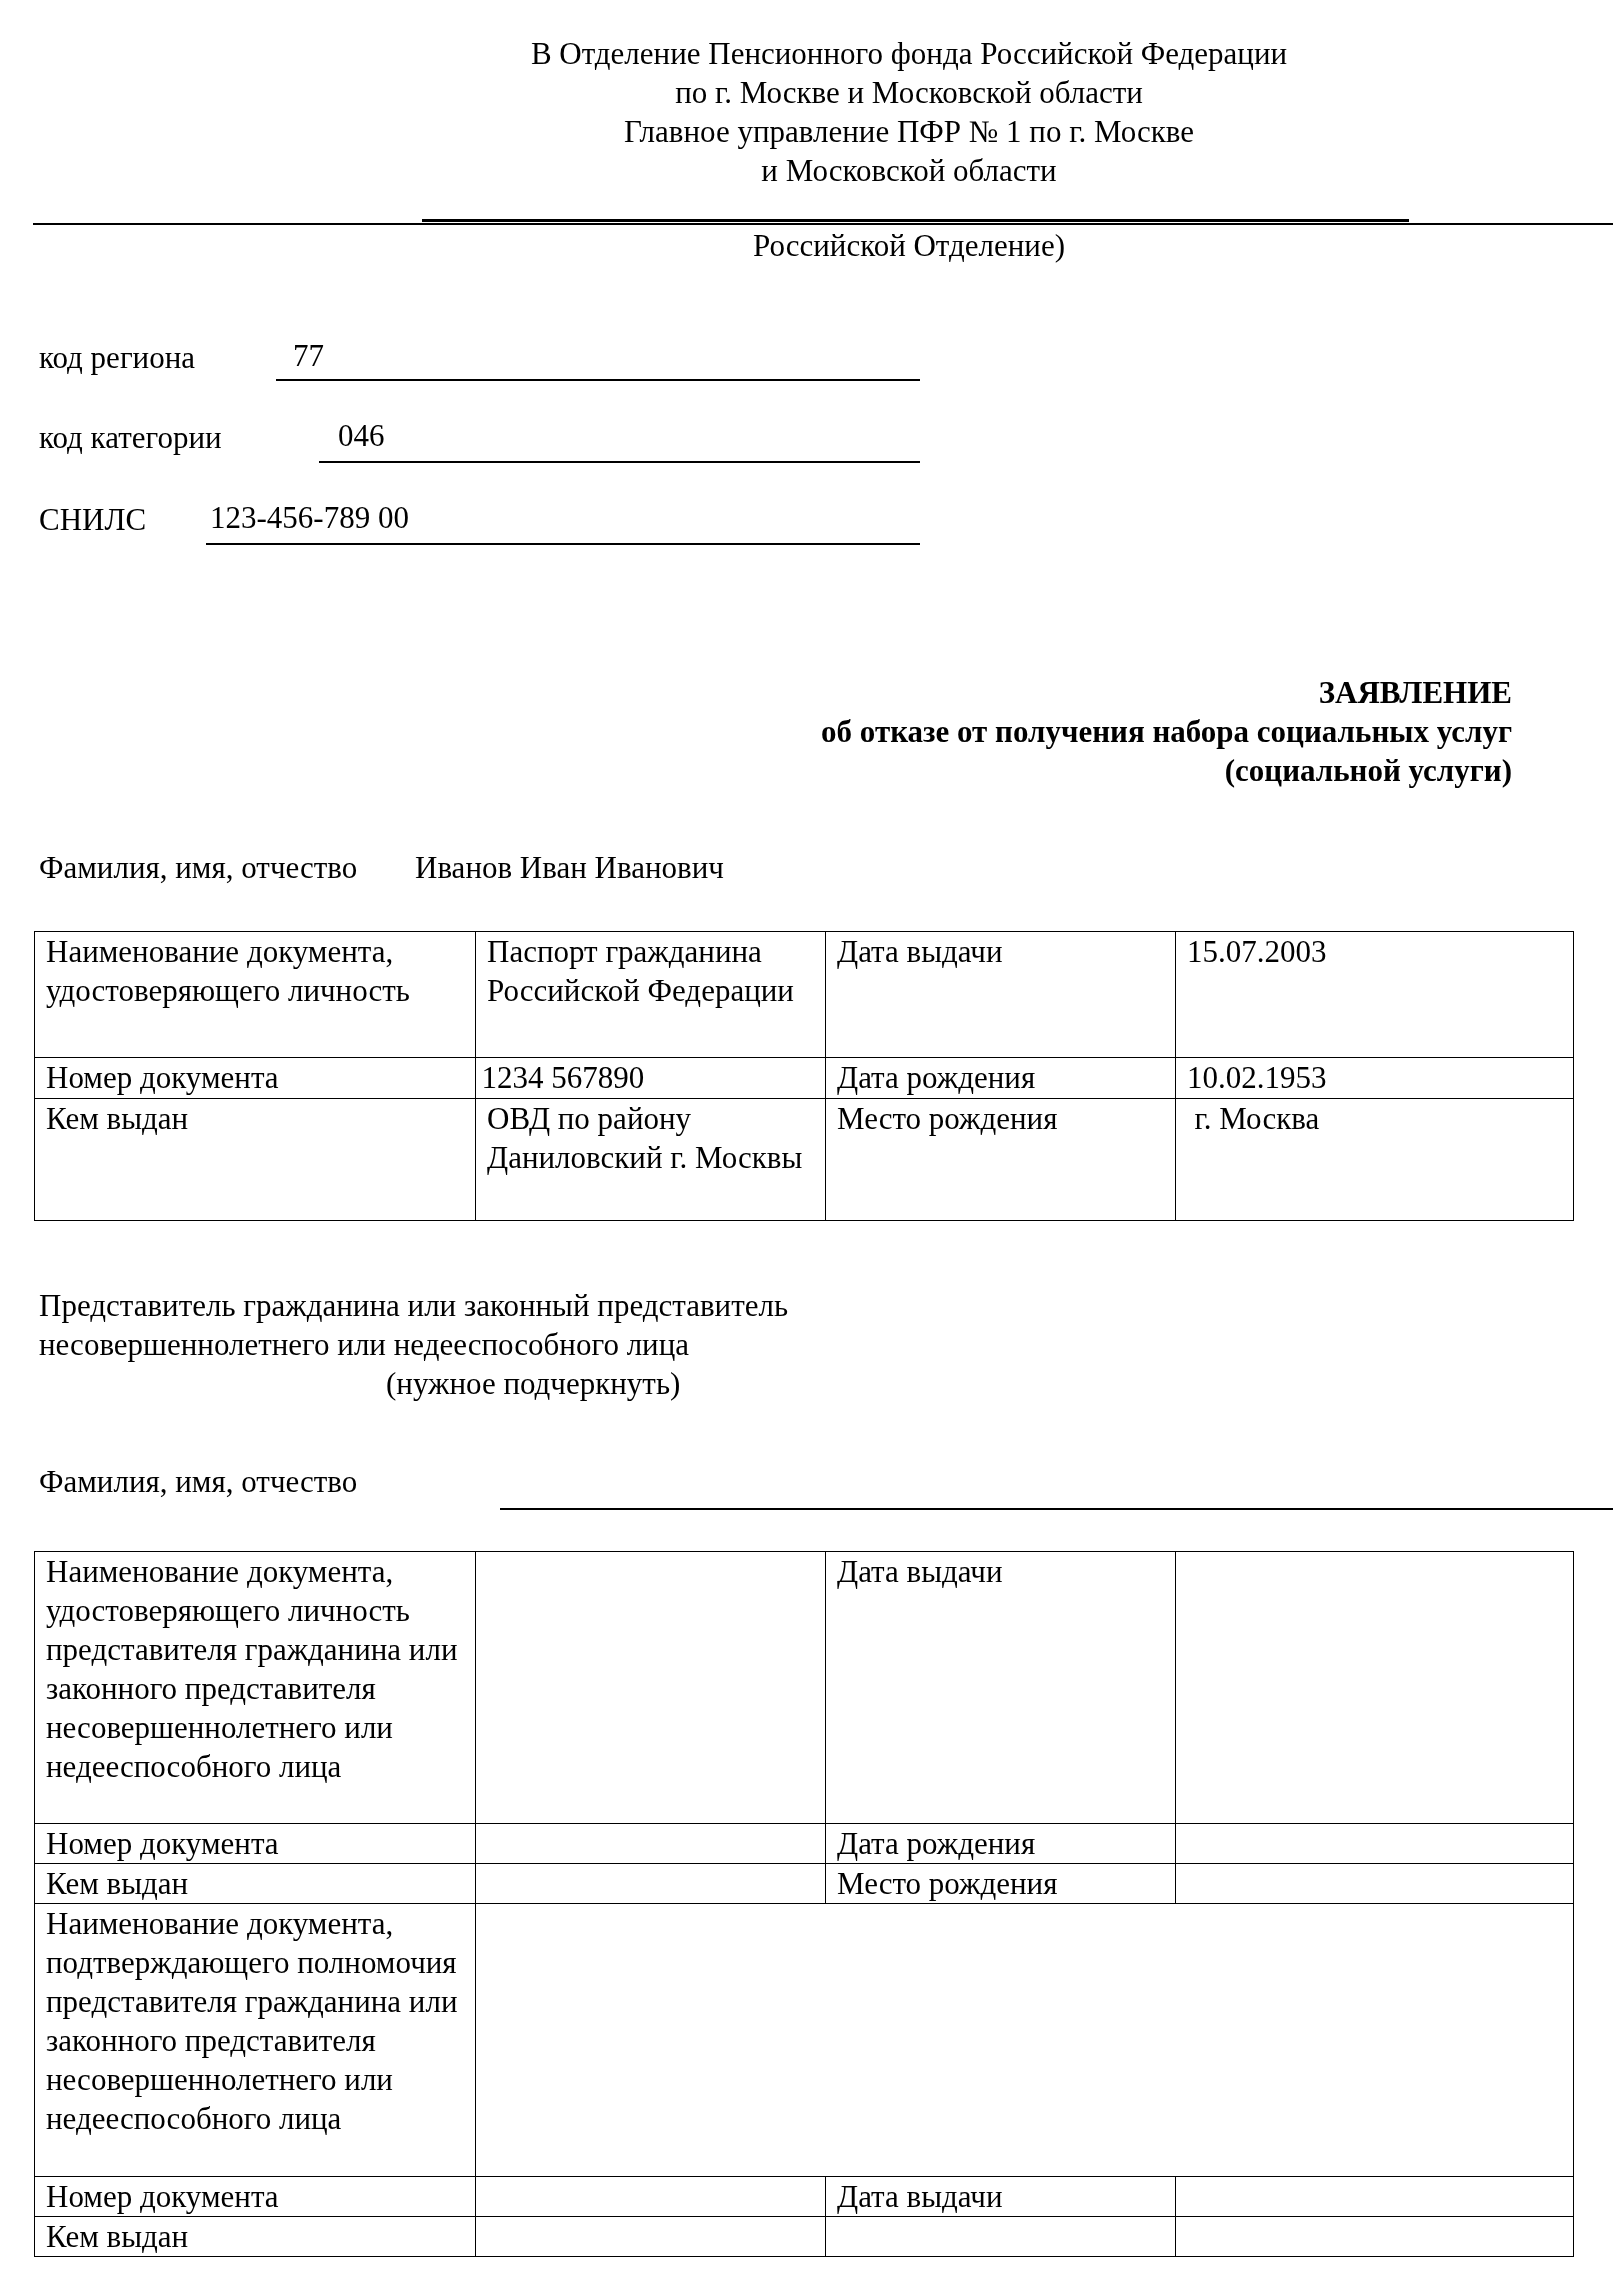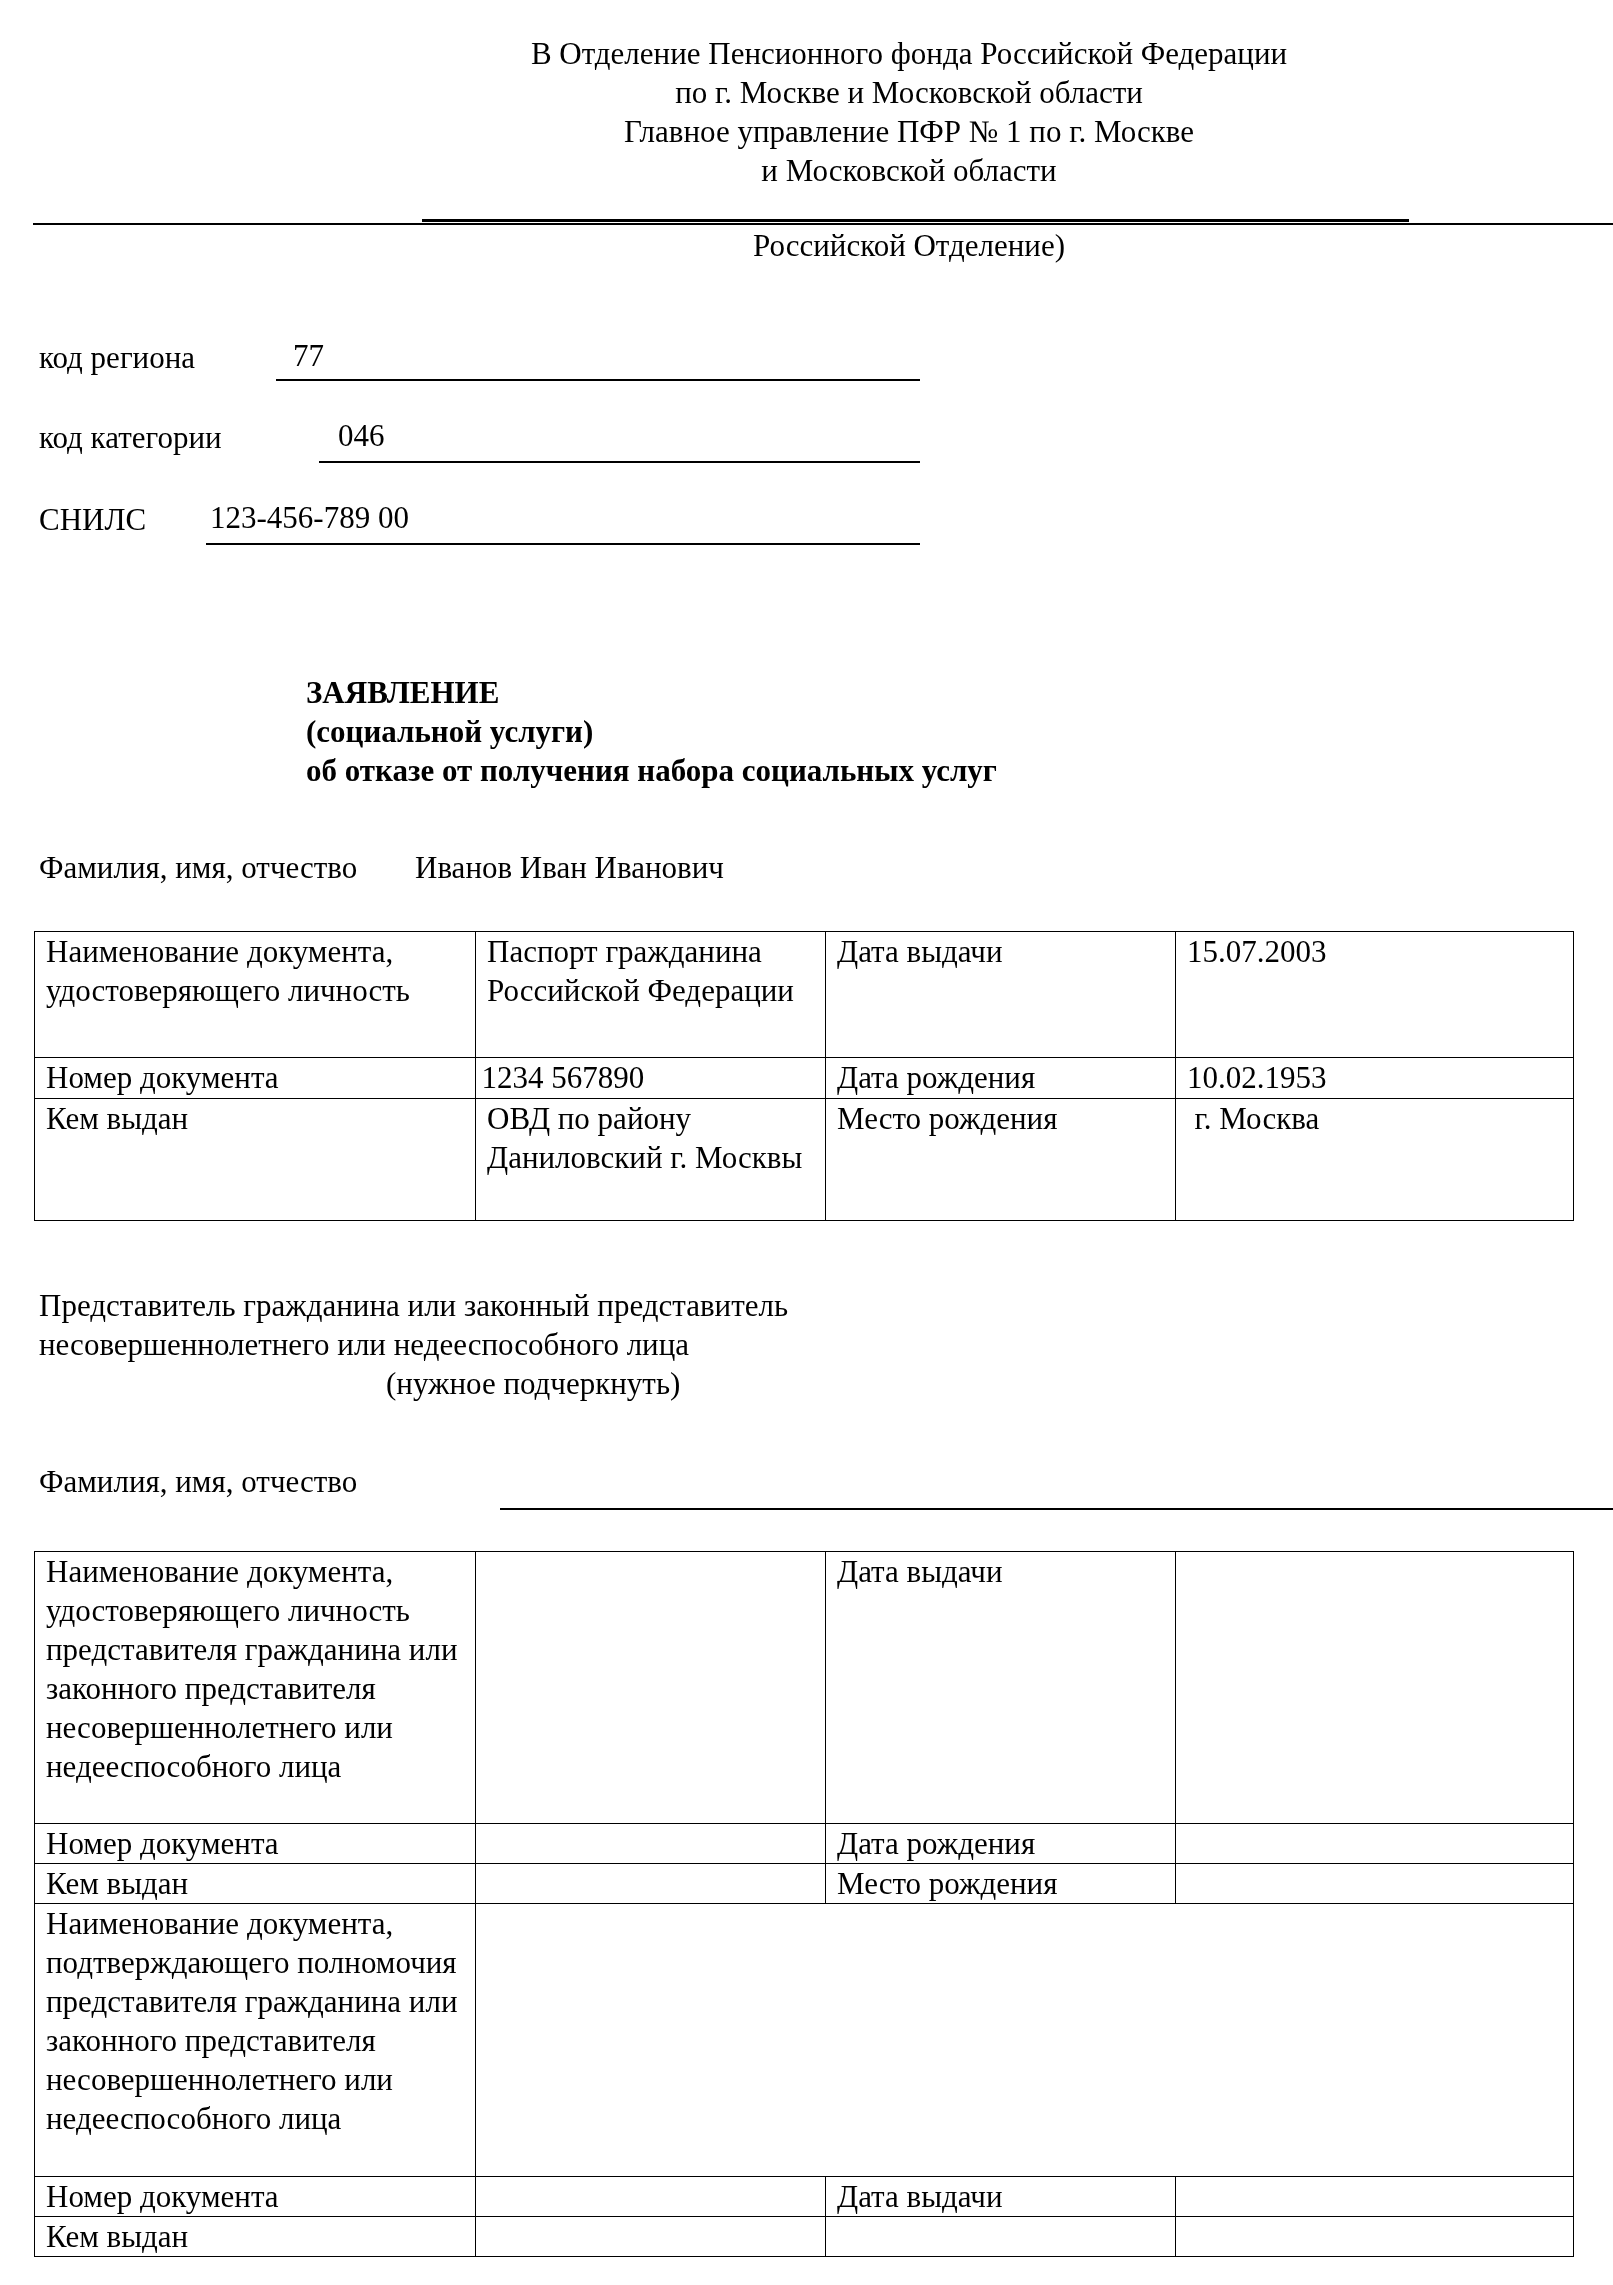--- a/index.html
+++ b/index.html
@@ -14,21 +14,21 @@
     #addressee { left: 306px; top: 34px; width: 1206px; line-height: 39px; }
     #addressee div { text-align: center; }
 
     #org-caption { left: 306px; top: 226px; width: 1206px; line-height: 39px; }
     #org-caption div { text-align: center; }
 
     .field-label { position: absolute; left: 39px; }
     .field-value { position: absolute; }
 
     #title-block { left: 306px; top: 673px; width: 1206px; font-weight: bold; }
-    #title-block div { text-align: left; }
+    #title-block div { text-align: right; }
 
     table.grid {
       position: absolute; border-collapse: collapse; table-layout: fixed;
       font-size: 31px; line-height: 39px;
     }
     table.grid td {
       border: 1.9px solid #000; vertical-align: top;
       padding: 0 7.4px 0 11px; overflow: hidden;
     }
     #t1 { left: 34px; top: 931px; width: 1538px; }
@@ -61,22 +61,22 @@
 <span class="field-label" style="top:418px;">код категории</span>
 <span class="field-value" style="left:338px; top:416px;">046</span>
 <div class="hline" style="left:319px; top:461px; width:601px;"></div>
 
 <span class="field-label" style="top:500px;">СНИЛС</span>
 <span class="field-value" style="left:210px; top:498px;">123-456-789 00</span>
 <div class="hline" style="left:206px; top:543px; width:714px;"></div>
 
 <div id="title-block" class="abs">
   <div>ЗАЯВЛЕНИЕ</div>
+  <div>об отказе от получения набора социальных услуг</div>
   <div>(социальной услуги)</div>
-  <div>об отказе от получения набора социальных услуг</div>
 </div>
 
 <span class="abs" style="left:39px; top:848px;">Фамилия, имя, отчество</span>
 <span class="abs" style="left:415px; top:848px;">Иванов Иван Иванович</span>
 
 <table id="t1" class="grid">
   <colgroup>
     <col style="width:441px">
       <col style="width:350px">
       <col style="width:350px">

